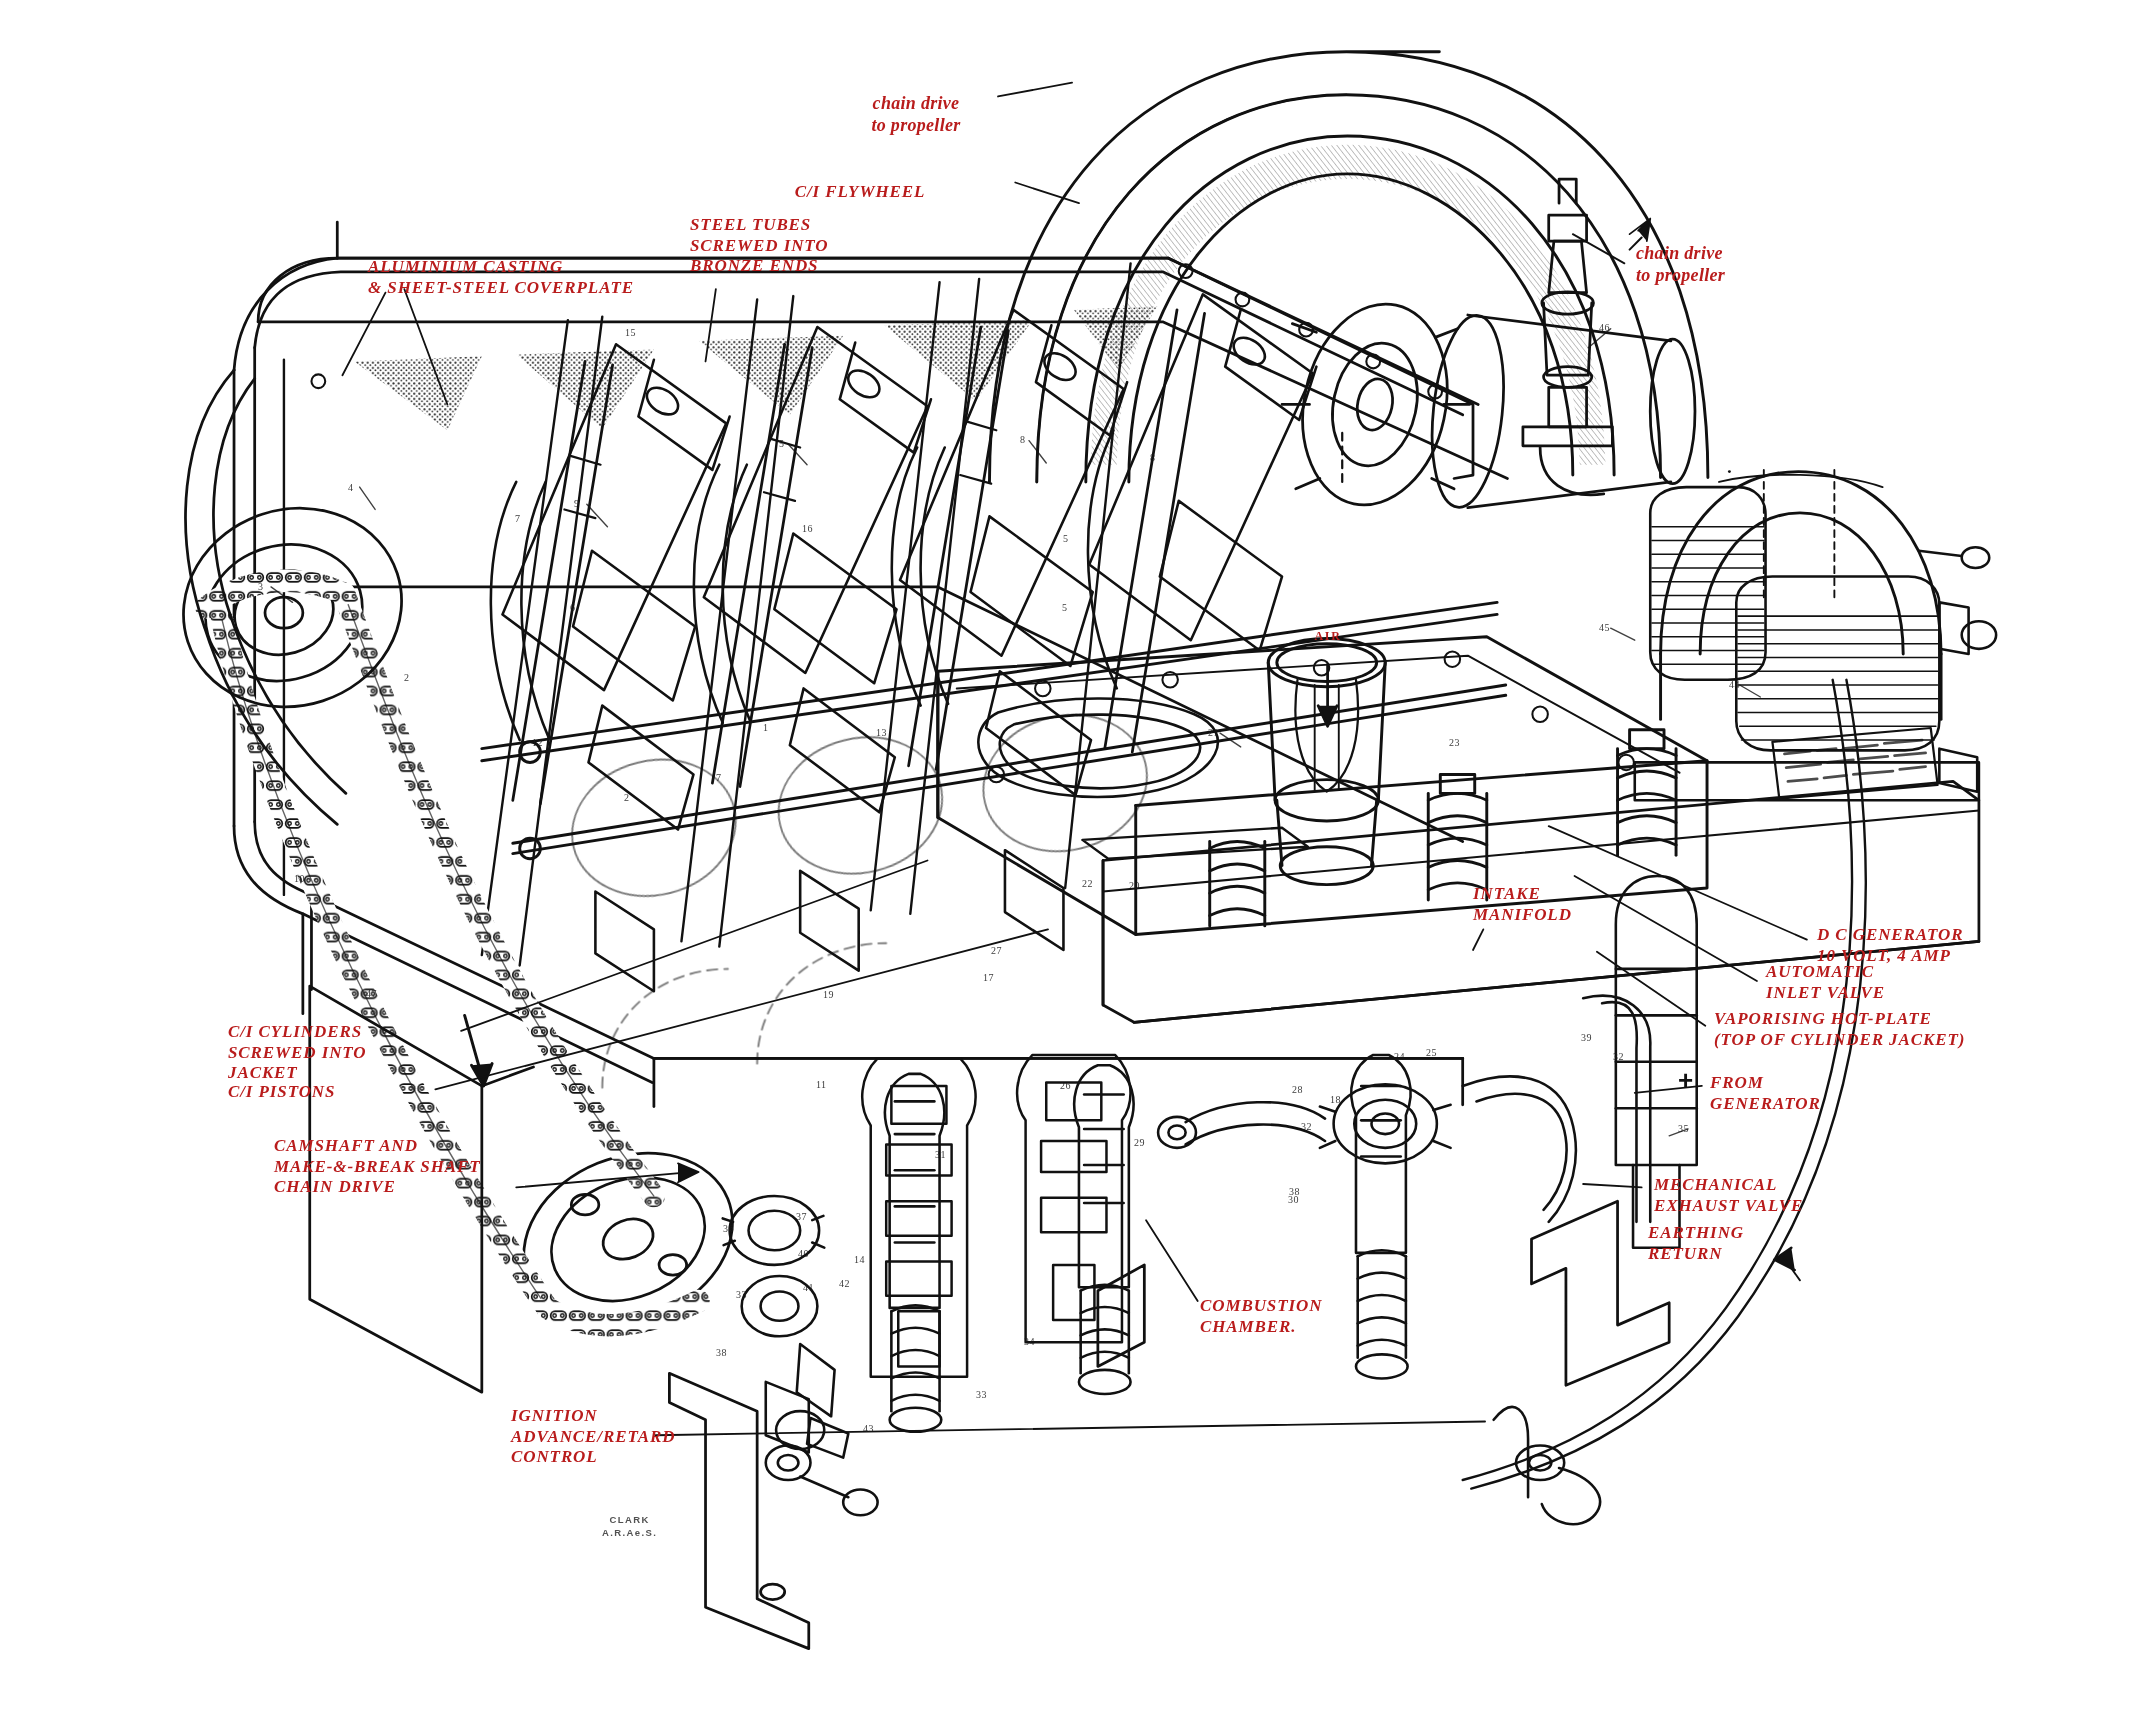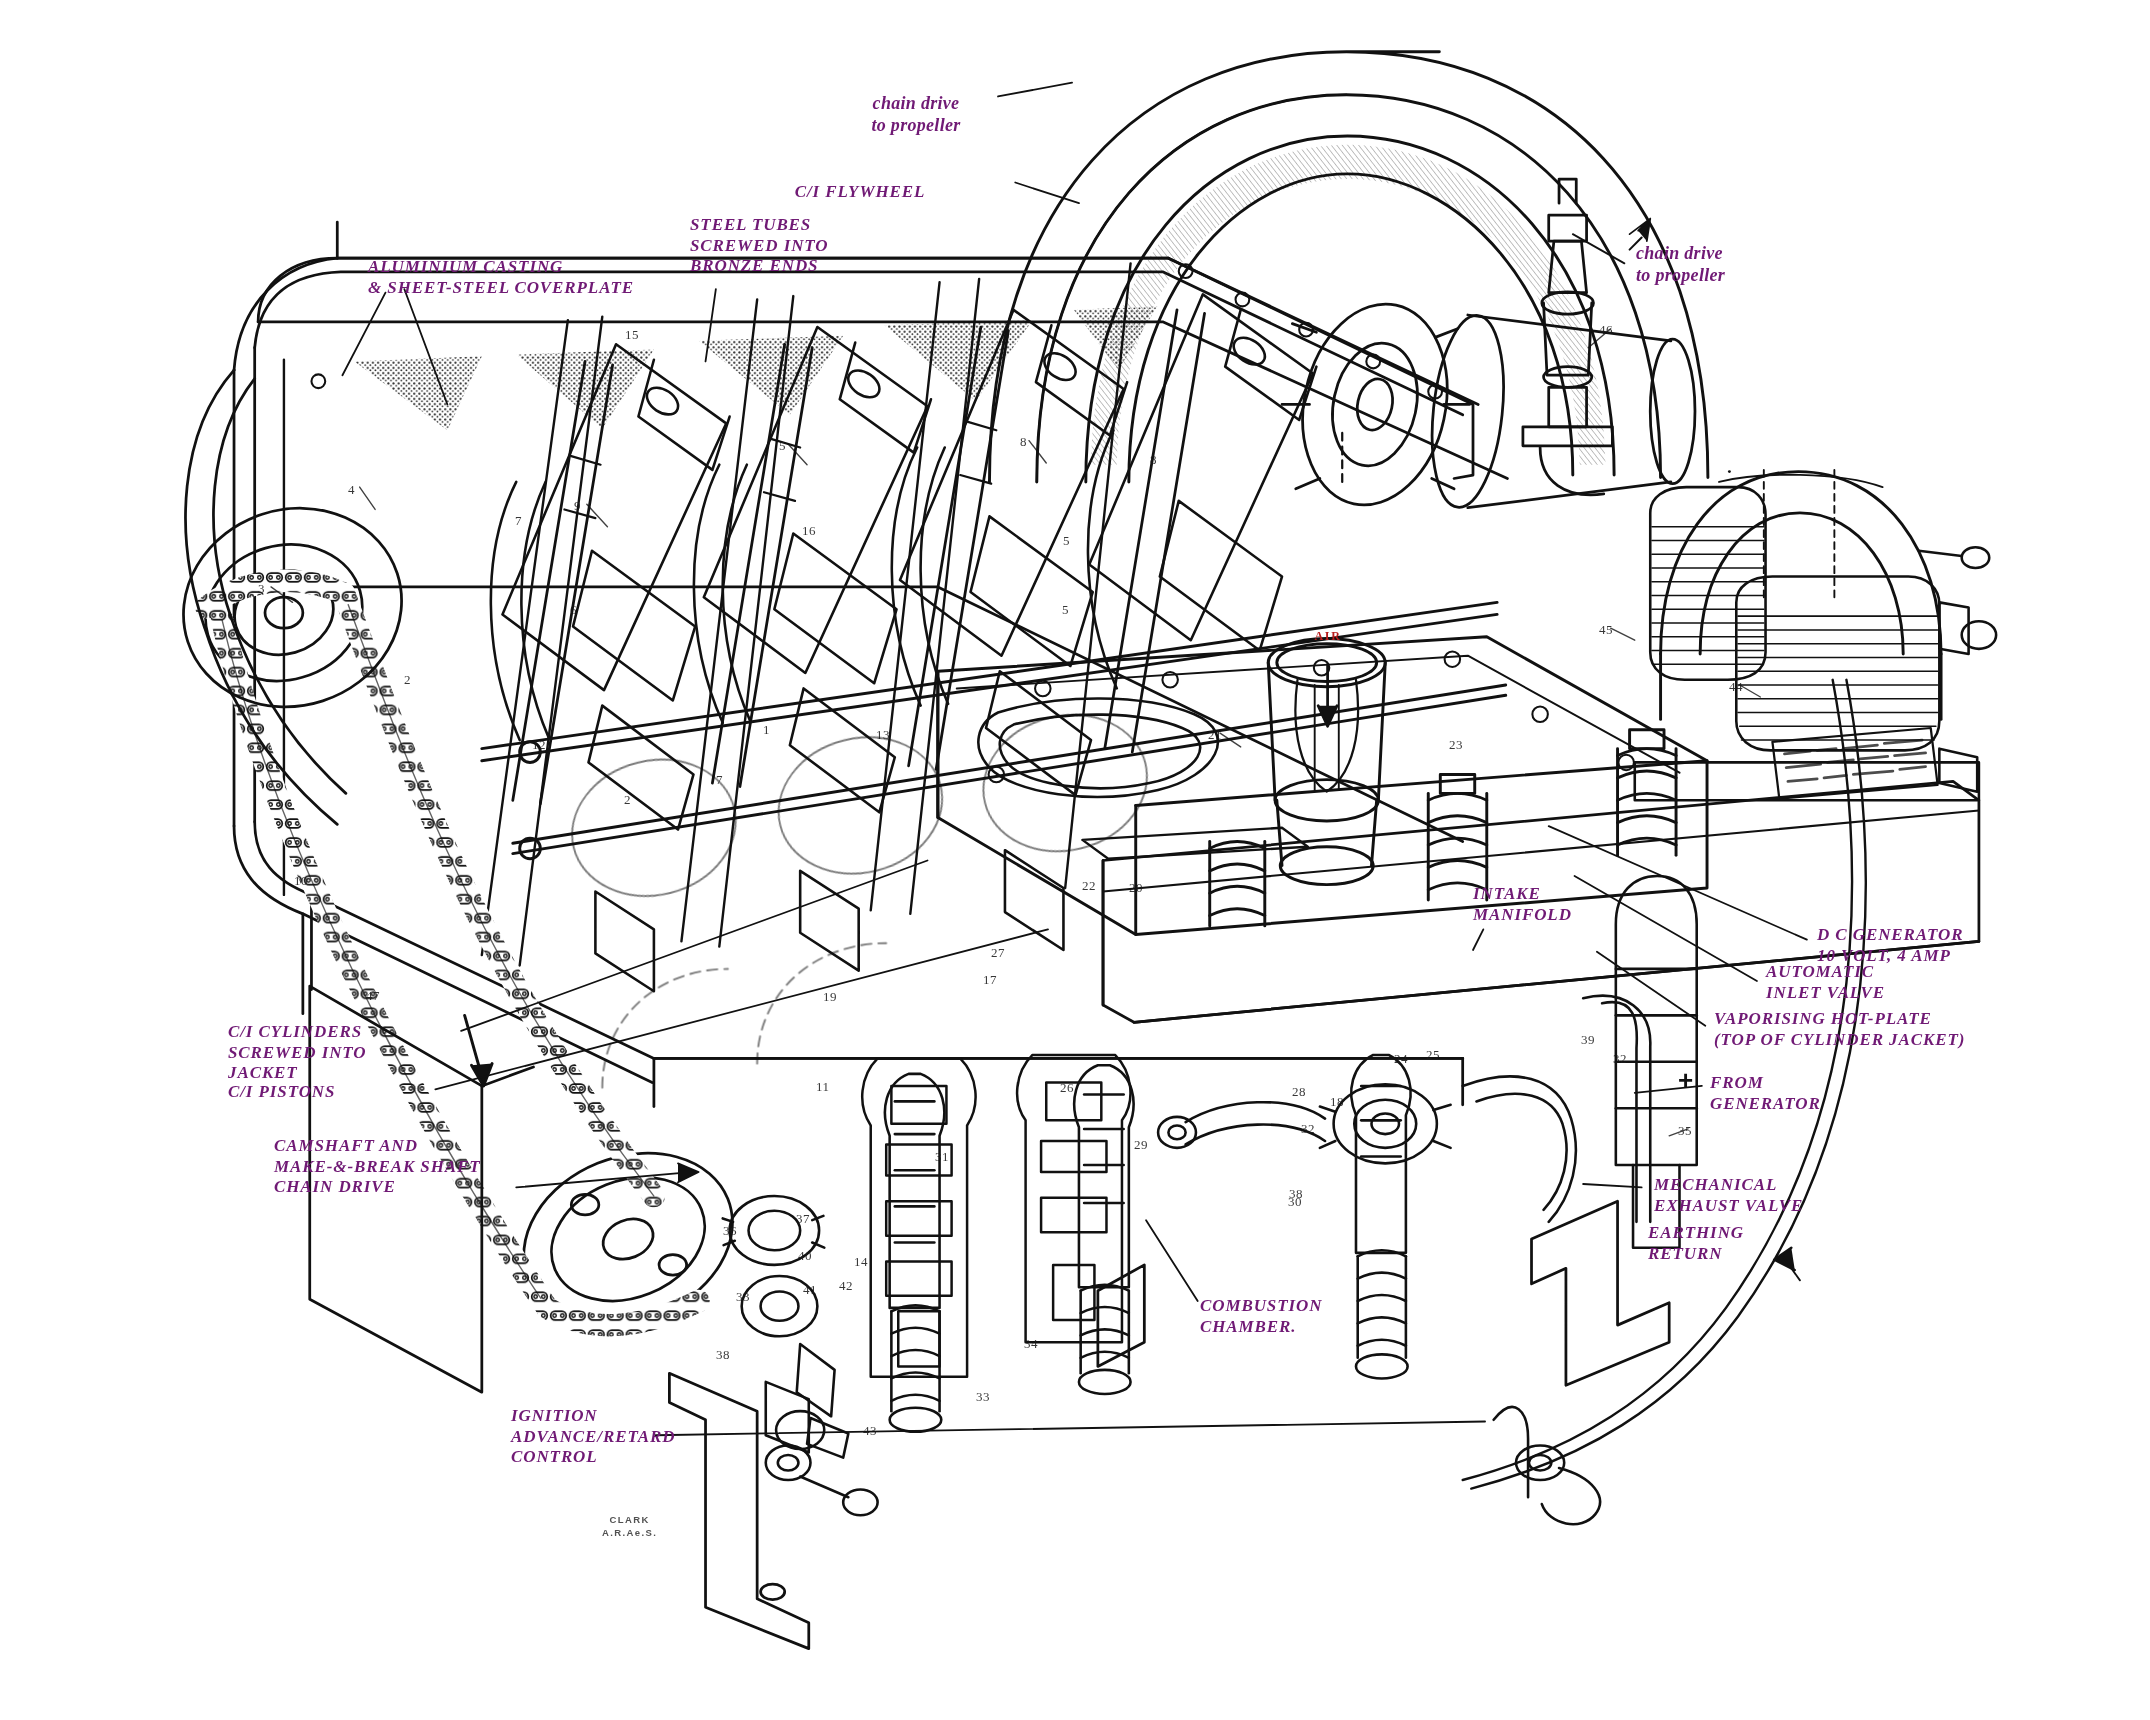--- a/index.html
+++ b/index.html
@@ -18,21 +18,21 @@
   }
   #artwork {
     position: absolute;
     inset: 0;
     width: 2151px;
     height: 1721px;
   }
   
   .callout {
     position: absolute;
-    color: #701a75;
+    color: #b91c1c;
     font-family: "Liberation Serif", serif;
     font-style: italic;
     font-weight: 700;
     font-size: 17px;
     line-height: 1.22;
     letter-spacing: 0.9px;
     white-space: pre-line;
     text-transform: uppercase;
     -webkit-font-smoothing: none;
   }
@@ -63,21 +63,21 @@
     font-size: 9.5px;
     letter-spacing: 1.4px;
     line-height: 1.35;
     text-align: center;
     opacity: .82;
   }
   .refnum {
     position: absolute;
     color: #1b1b1b;
     font-family: "Liberation Serif", serif;
-    font-size: 13px;
+    font-size: 10px;
     letter-spacing: 0.4px;
     opacity: .88;
   }
   .airlabel {
     position: absolute;
     color: #b91c1c;
     font-family: Liberation Serif, serif;
     font-weight: 700;
     font-size: 12px;
     letter-spacing: 1.7px;

